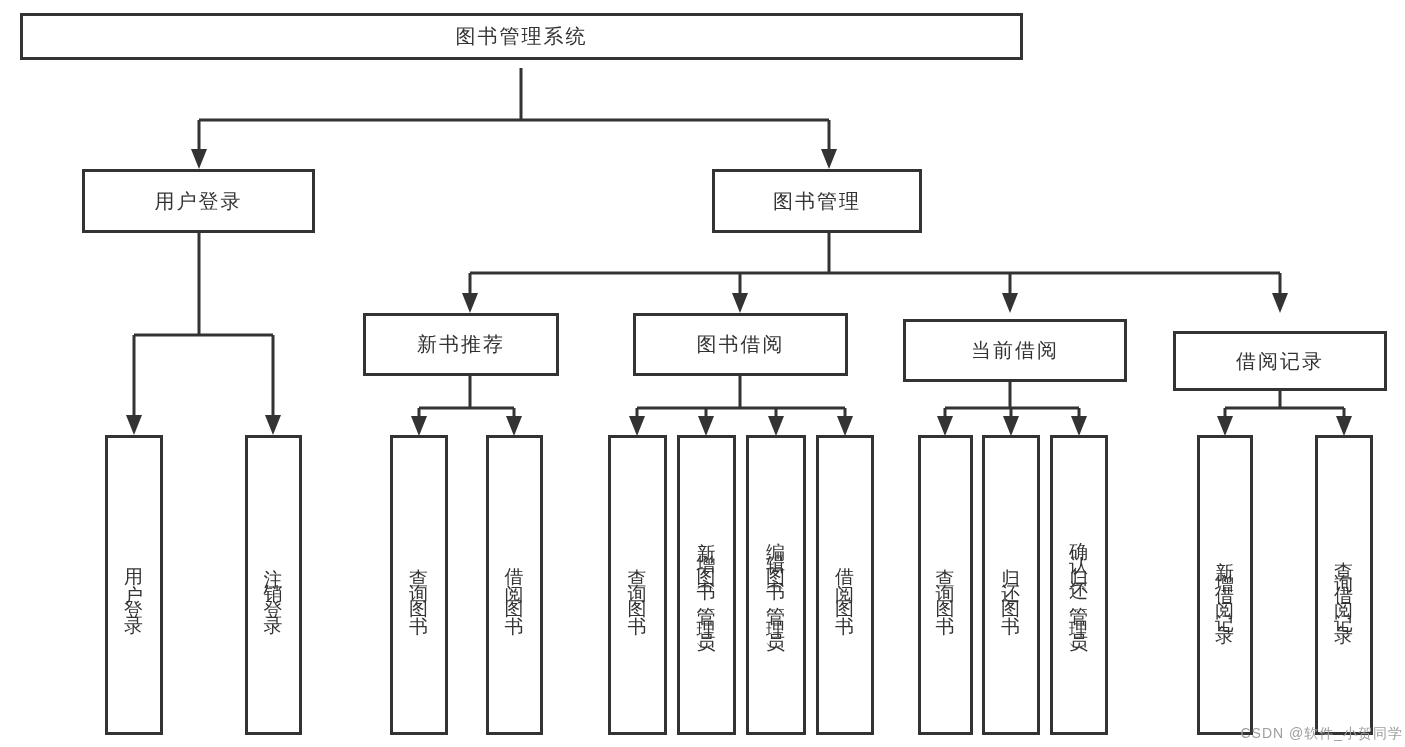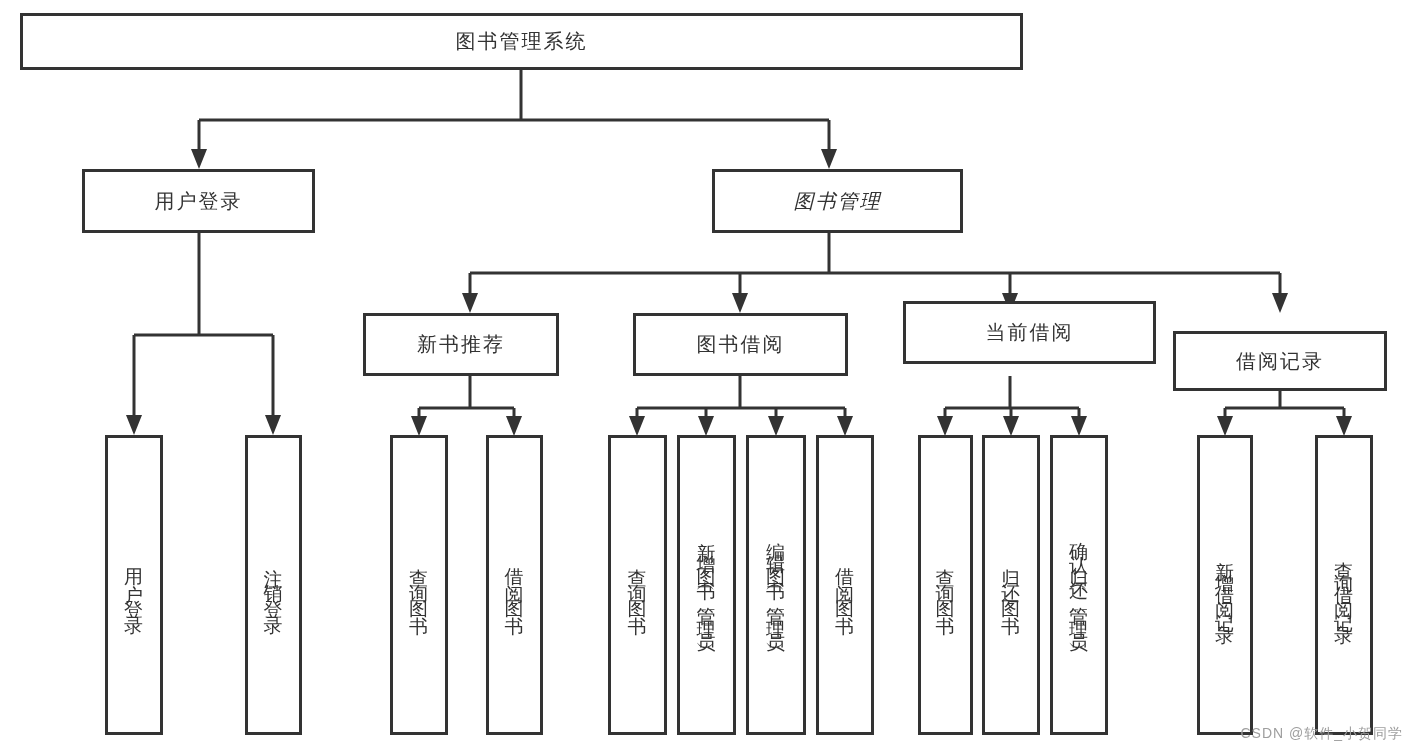--- a/index.html
+++ b/index.html
@@ -87,28 +87,28 @@
       <polygon points="768,416 784,416 776,436"></polygon>
       <polygon points="837,416 853,416 845,436"></polygon>
       <polygon points="937,416 953,416 945,436"></polygon>
       <polygon points="1003,416 1019,416 1011,436"></polygon>
       <polygon points="1071,416 1087,416 1079,436"></polygon>
       <polygon points="1217,416 1233,416 1225,436"></polygon>
       <polygon points="1336,416 1352,416 1344,436"></polygon>
     </g>
   </svg>
 
-  <div class="node" style="left:20px; top:13px; width:1003px; height:57px;">图书管理系统</div>
+  <div class="node" style="left:20px; top:13px; width:1003px; height:47px;">图书管理系统</div>
 
   <div class="node" style="left:82px; top:169px; width:233px; height:64px;">用户登录</div>
-  <div class="node" style="left:712px; top:169px; width:251px; height:64px;font-style:italic;">图书管理</div>
+  <div class="node" style="left:712px; top:169px; width:210px; height:64px;">图书管理</div>
 
   <div class="node" style="left:363px; top:313px; width:196px; height:63px;">新书推荐</div>
   <div class="node" style="left:633px; top:313px; width:215px; height:63px;text-align:center;">图书借阅</div>
-  <div class="node" style="left:903px; top:301px; width:253px; height:63px;">当前借阅</div>
+  <div class="node" style="left:903px; top:319px; width:224px; height:63px;">当前借阅</div>
   <div class="node" style="left:1173px; top:331px; width:214px; height:60px;">借阅记录</div>
 
   <div class="leaf short" style="left:105px; top:435px; width:58px; height:300px;">用户登录</div>
   <div class="leaf short" style="left:245px; top:435px; width:57px; height:300px;">注销登录</div>
 
   <div class="leaf short" style="left:390px; top:435px; width:58px; height:300px;">查询图书</div>
   <div class="leaf short" style="left:486px; top:435px; width:57px; height:300px;">借阅图书</div>
 
   <div class="leaf short" style="left:608px; top:435px; width:59px; height:300px;">查询图书</div>
   <div class="leaf" style="left:677px; top:435px; width:59px; height:300px;">新增图书（管理员）</div>

